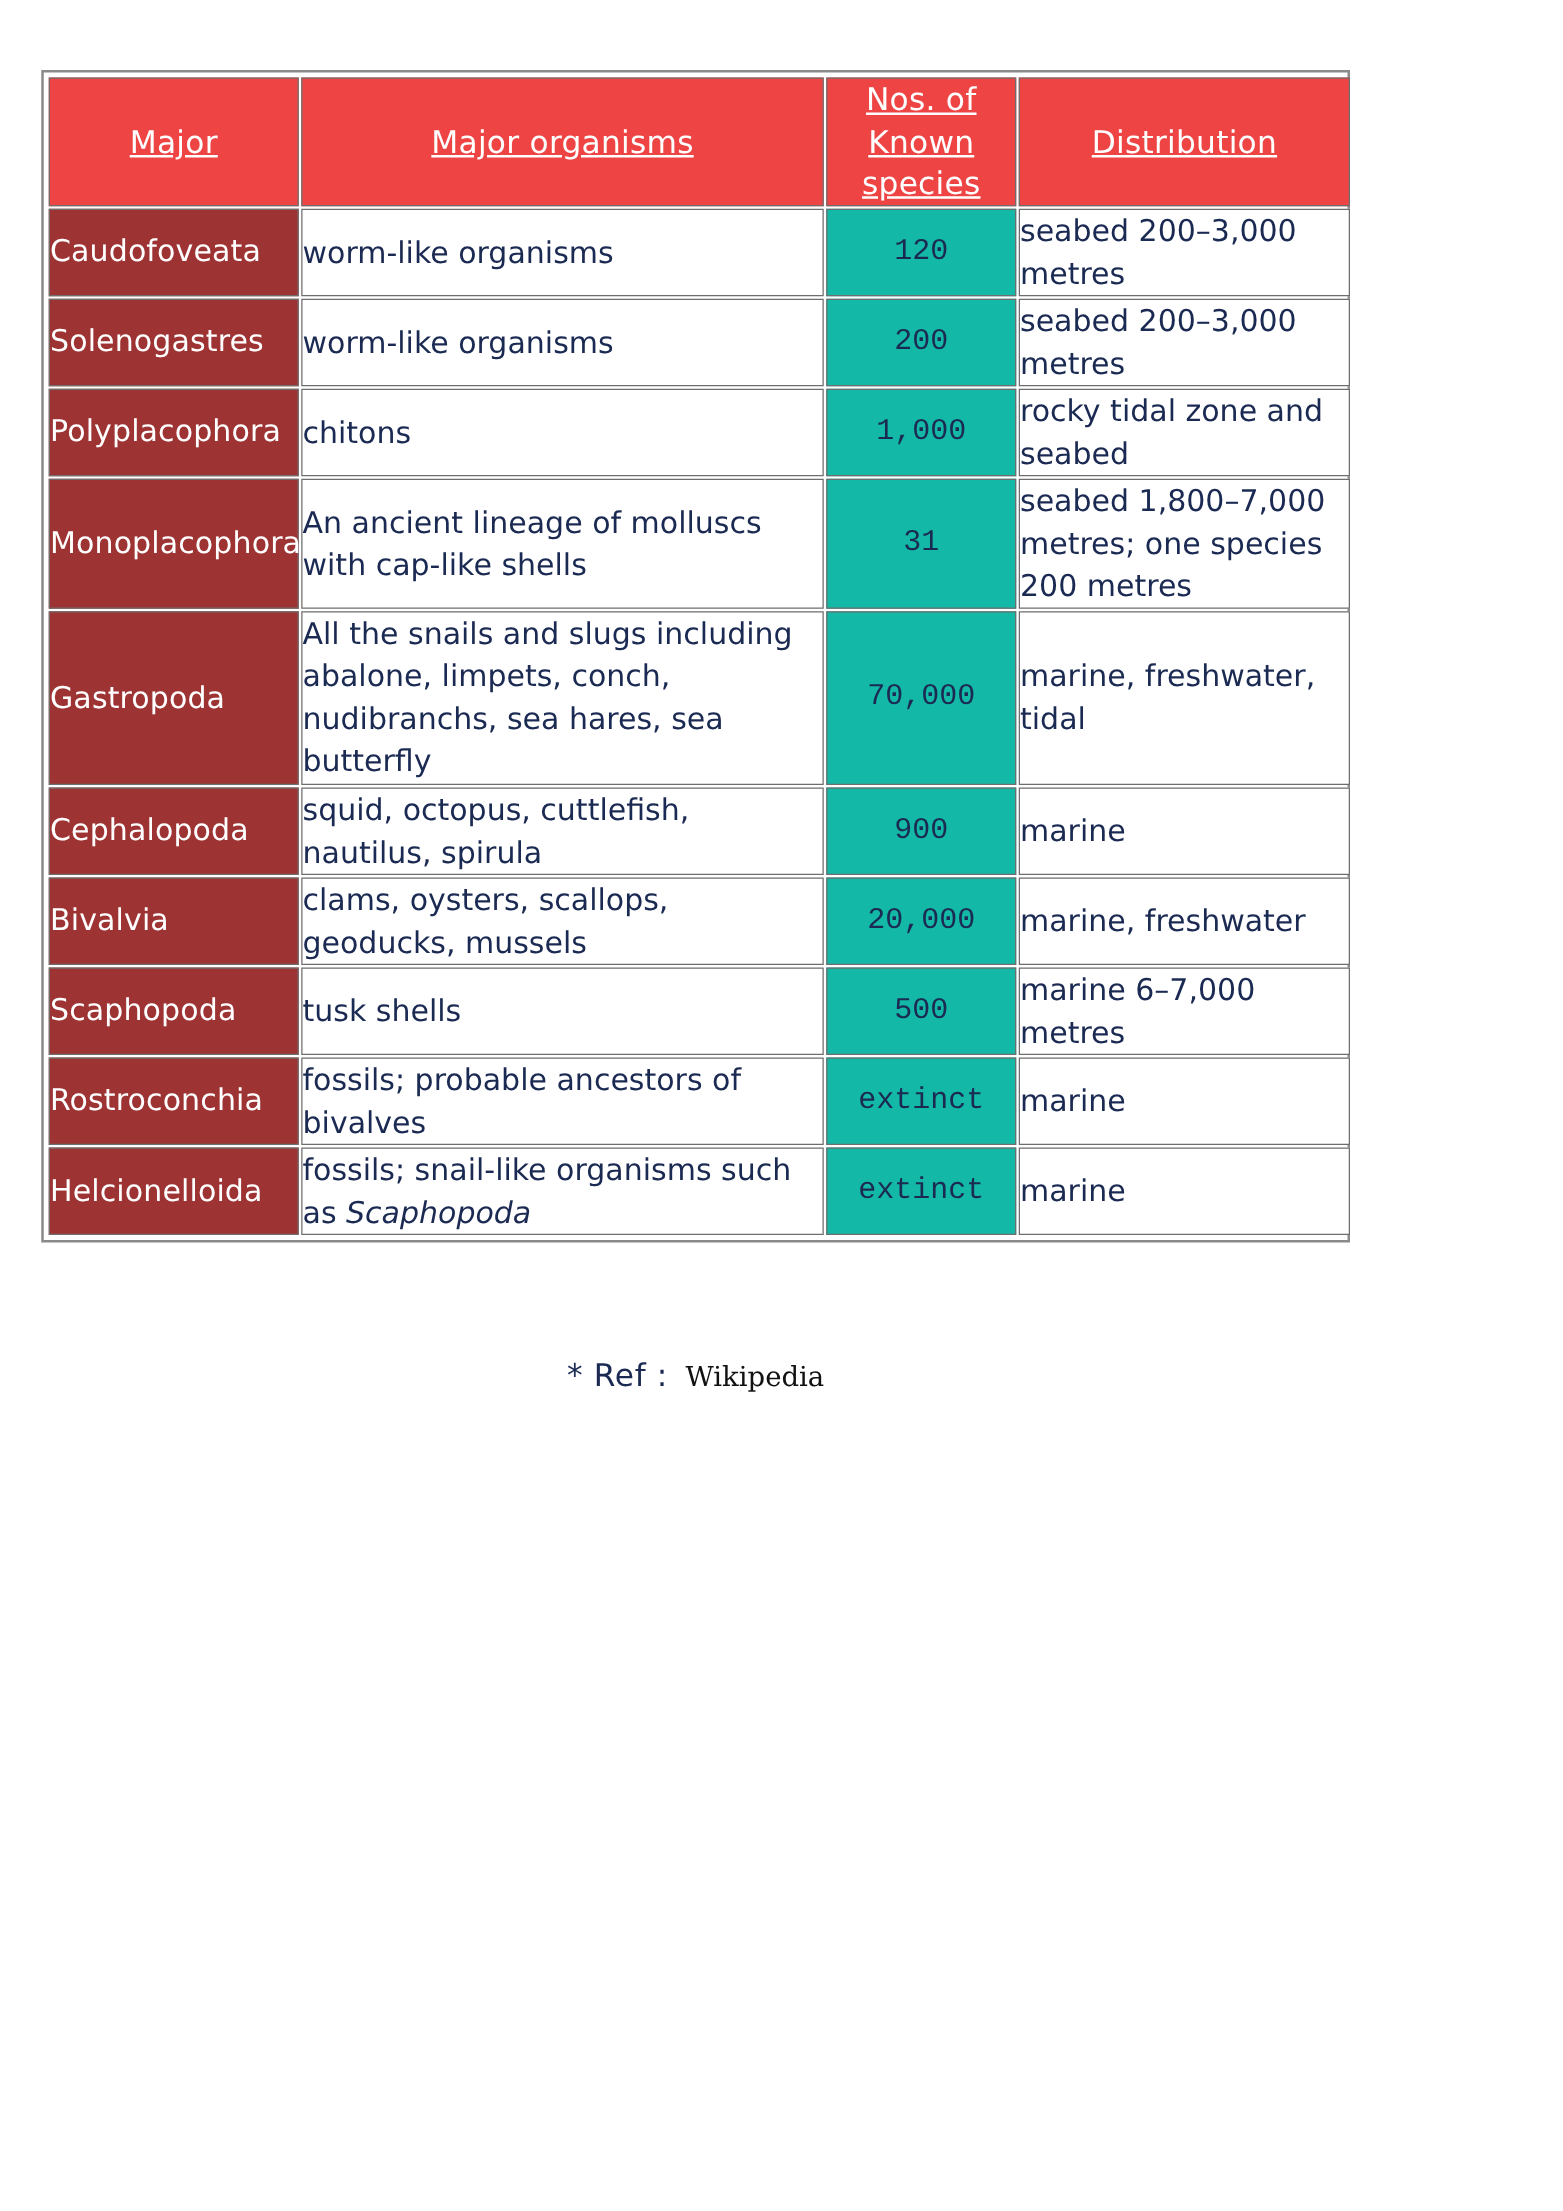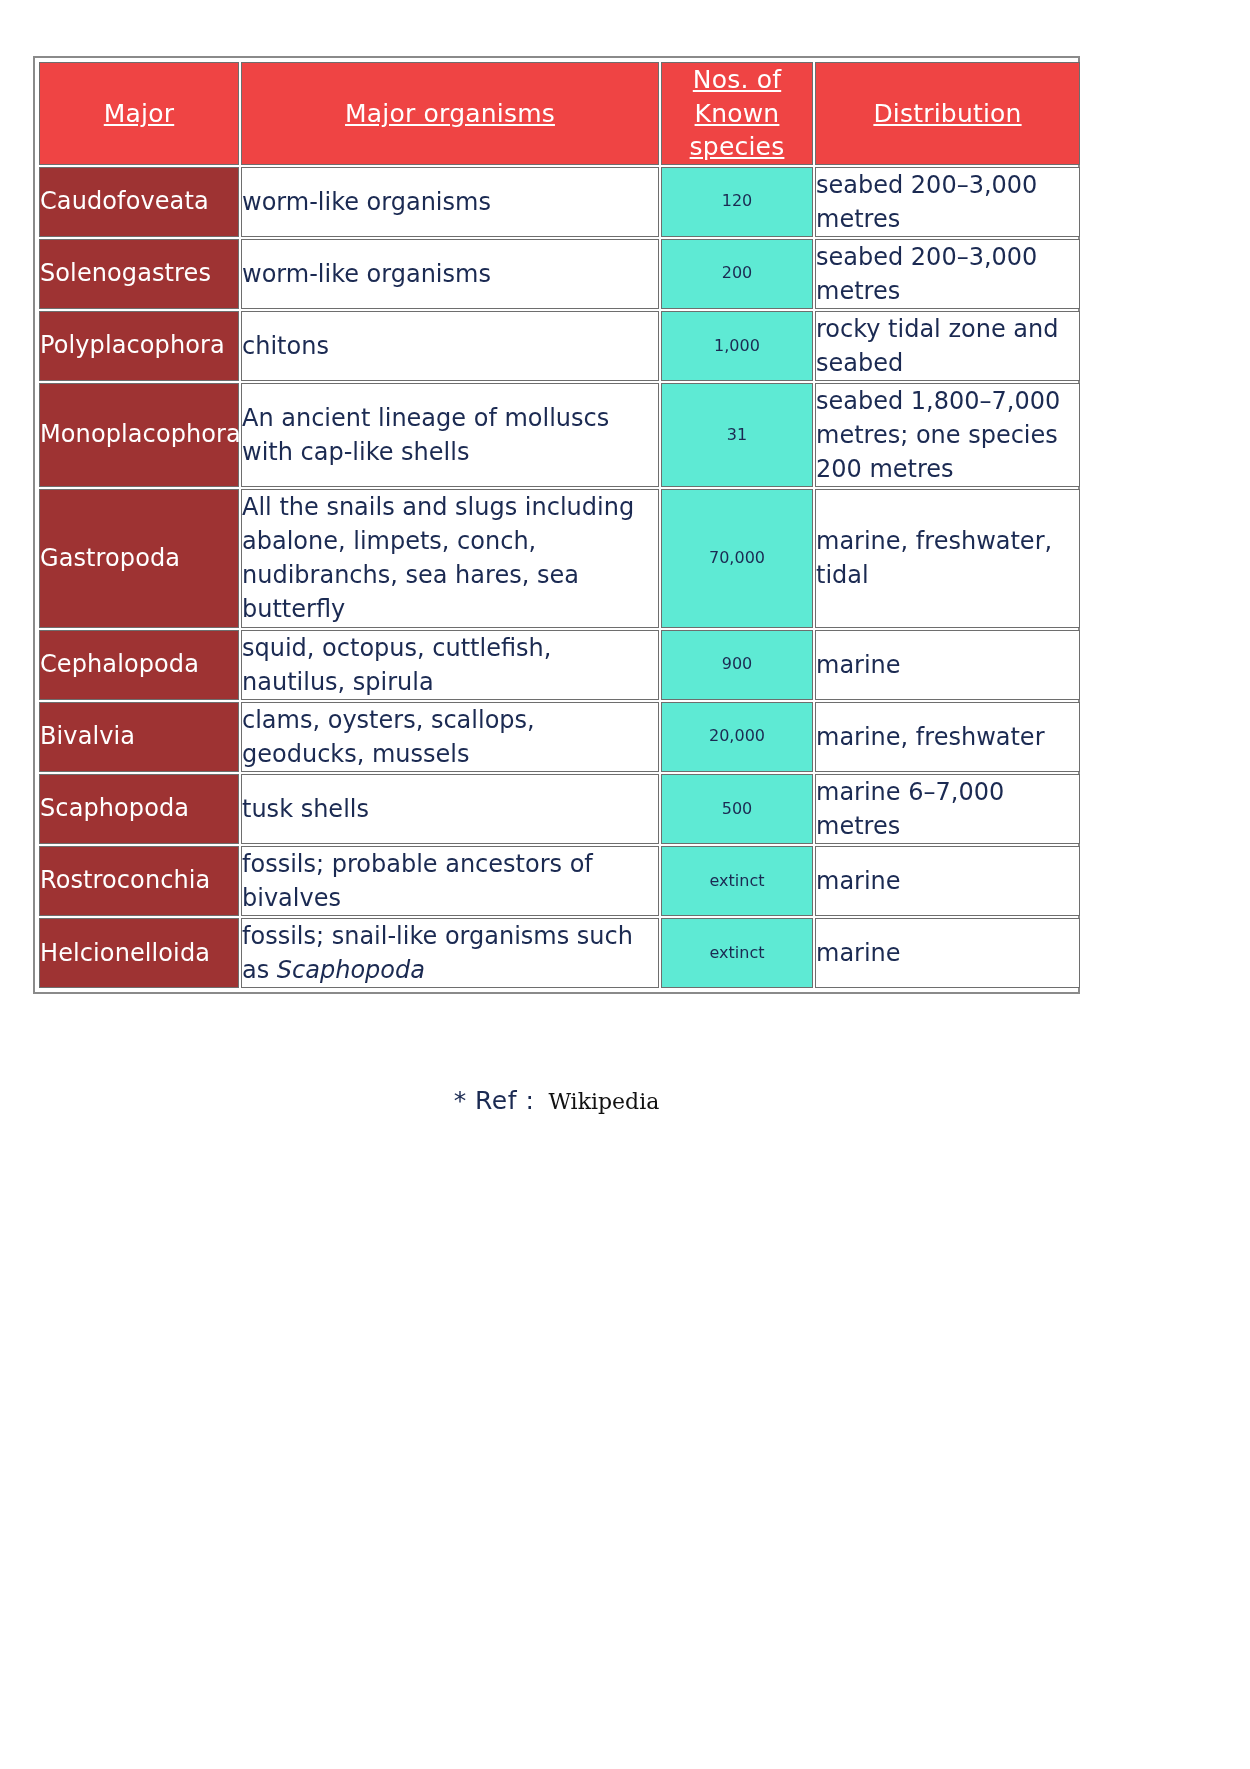--- a/index.html
+++ b/index.html
@@ -85,26 +85,27 @@
   td.body-cell {
     background: #ffffff;
     color: #1b2a52;
     font-size: 24px;
     line-height: 1.42;
     text-align: left;
     padding: 7px 6px 7px 8px;
   }
 
   td.num-cell {
-    background: #5eead4;
+    background: #14b8a6;
     color: #1b2a52;
-    font-size: 16px;
+    font-size: 24px;
     line-height: 1.42;
     text-align: center;
     padding: 7px 4px;
+    font-family: Liberation Mono, monospace;
   }
 
   .italic-species { font-style: italic; }
 
   
   .footnote {
     position: absolute;
     left: 33px;
     top: 1086px;
     width: 1047px;

